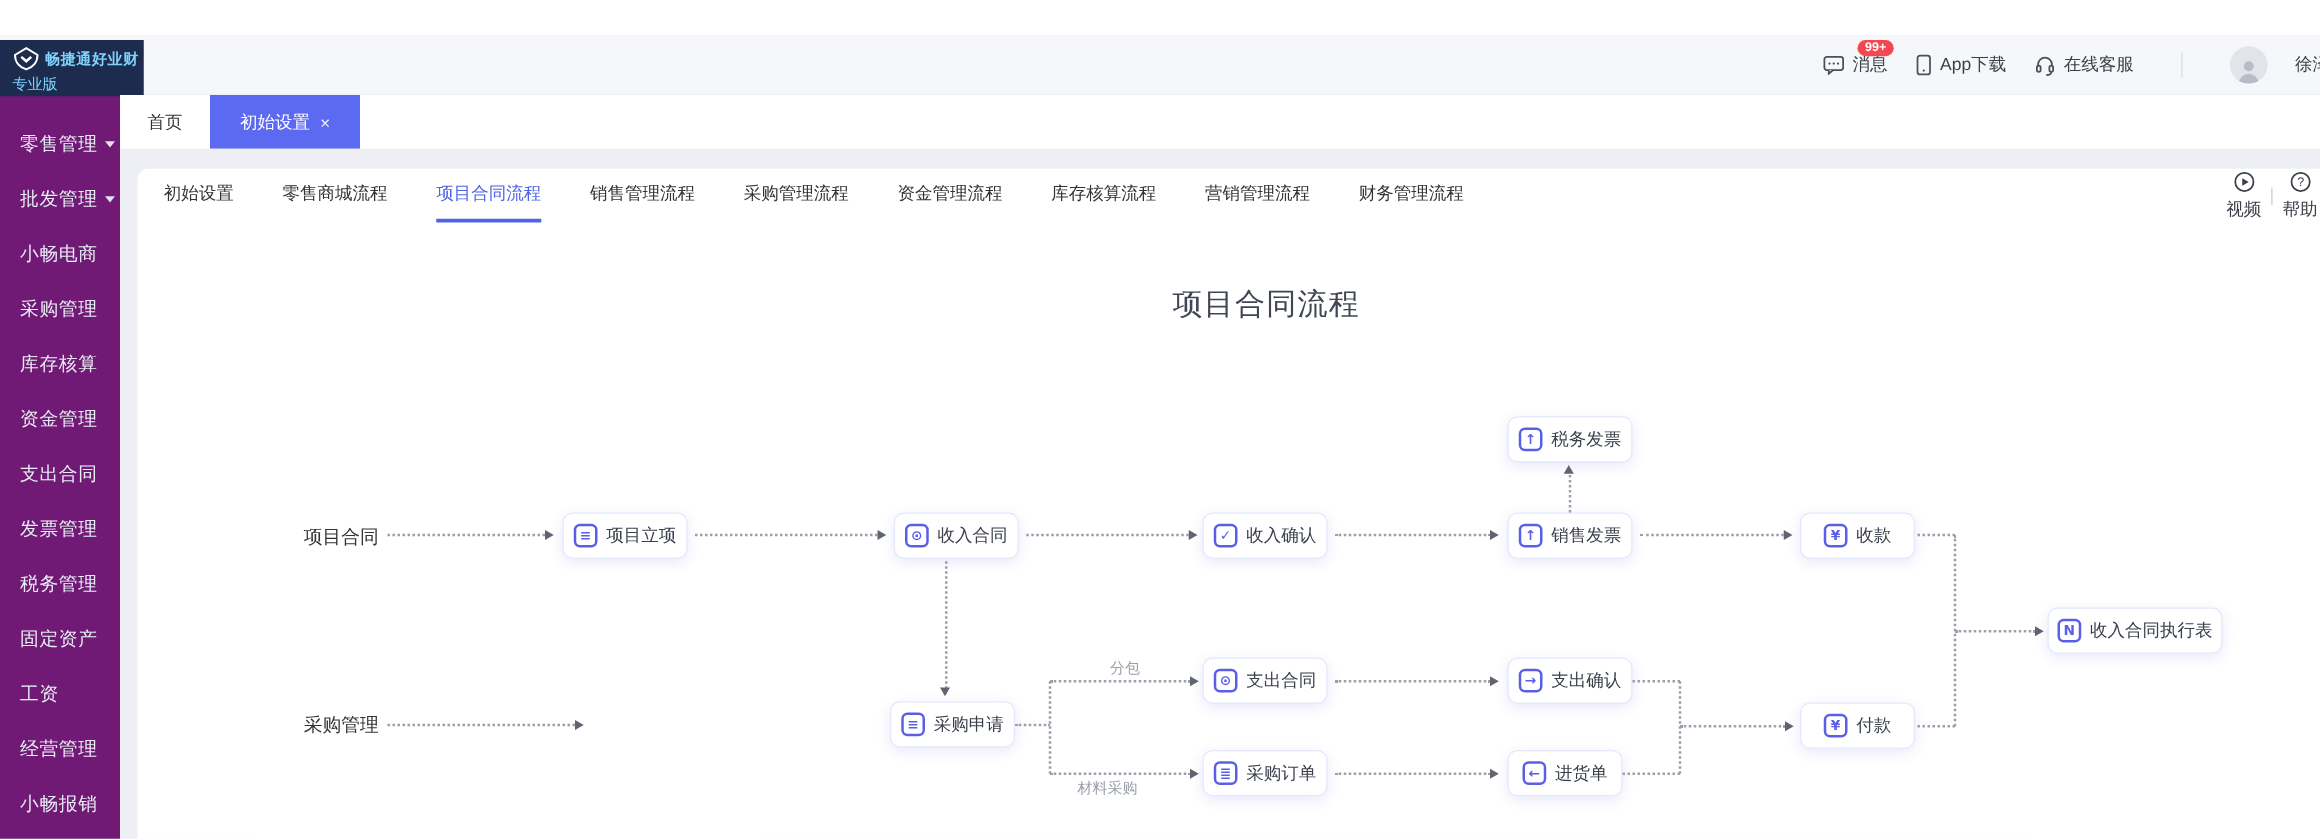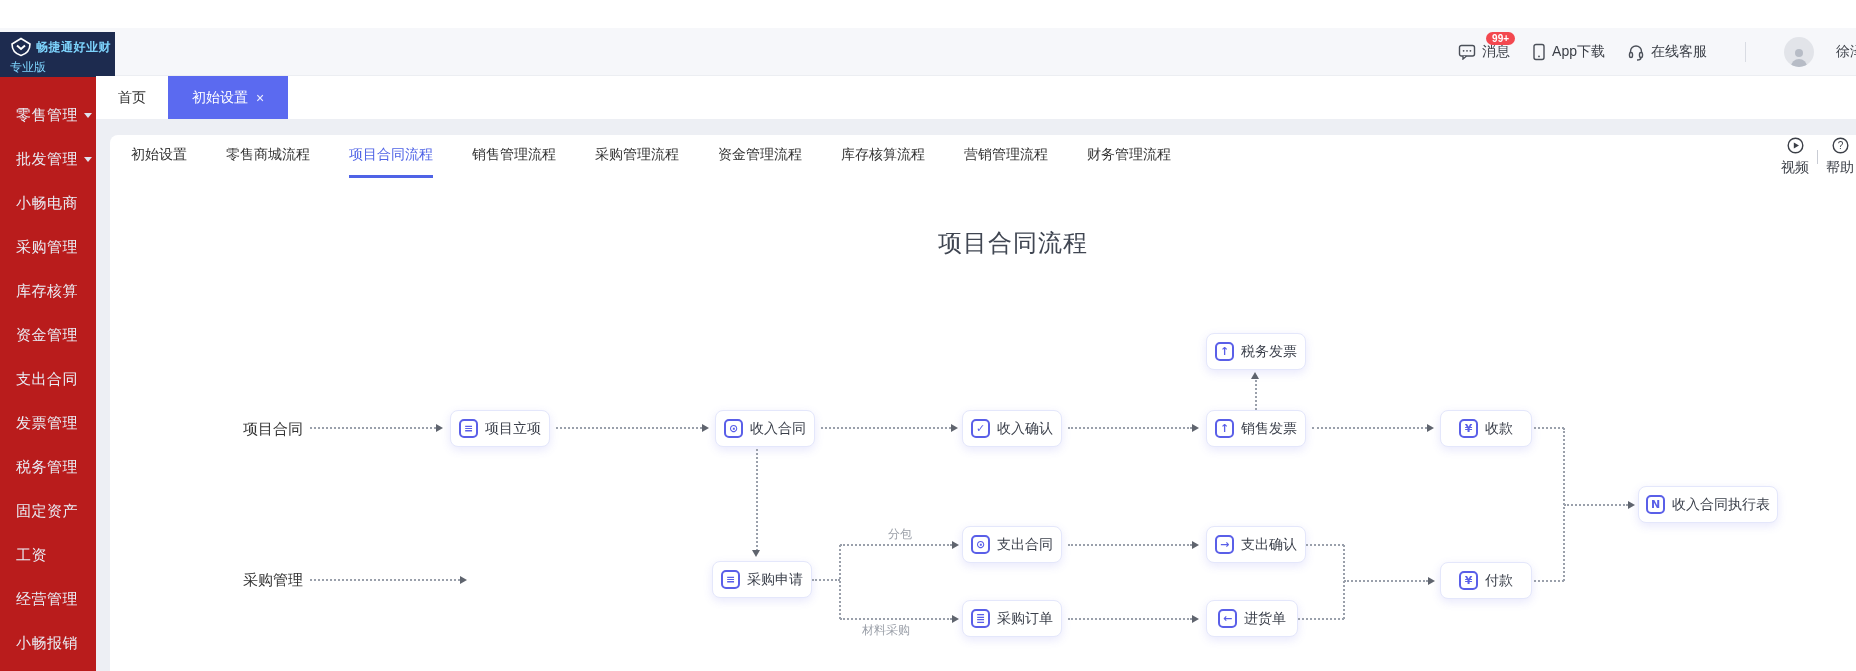--- a/index.html
+++ b/index.html
@@ -32,21 +32,21 @@
   .username { font-size:14px; color:#3b3f47; width:20px; overflow:hidden; white-space:nowrap; }
 
   
   #tab-row { position:absolute; left:96px; top:76px; width:1760px; height:43px; background:#ffffff; display:flex; align-items:stretch; }
   #home-tab { display:flex; align-items:center; padding:0 22px; font-size:14px; color:#333; cursor:pointer; }
   #active-tab { display:flex; align-items:center; gap:8px; padding:0 24px; font-size:14px; color:#fff;
     background:#5b6af0; cursor:pointer; }
   #active-tab .close { font-size:14px; opacity:.9; }
 
   
-  #sidebar { position:absolute; left:0; top:77px; width:96px; height:594px; background:#b91c1c; }
+  #sidebar { position:absolute; left:0; top:77px; width:96px; height:594px; background:#701a75; }
   #side-menu { list-style:none; padding-top:16px; }
   #side-menu li { height:44px; display:flex; align-items:center; padding-left:16px; color:#e9edf5;
     font-size:15px; letter-spacing:.5px; cursor:pointer; white-space:nowrap; }
   .caret-down { width:0; height:0; border-left:4px solid transparent; border-right:4px solid transparent;
     border-top:5px solid #dfe4ef; margin-left:6px; }
 
   
   #content-bg { position:absolute; left:96px; top:119px; width:1760px; height:552px; background:#edeff4; }
   #panel { position:absolute; left:110px; top:135px; width:1746px; height:536px; background:#ffffff; border-radius:8px 0 0 0; }
 

